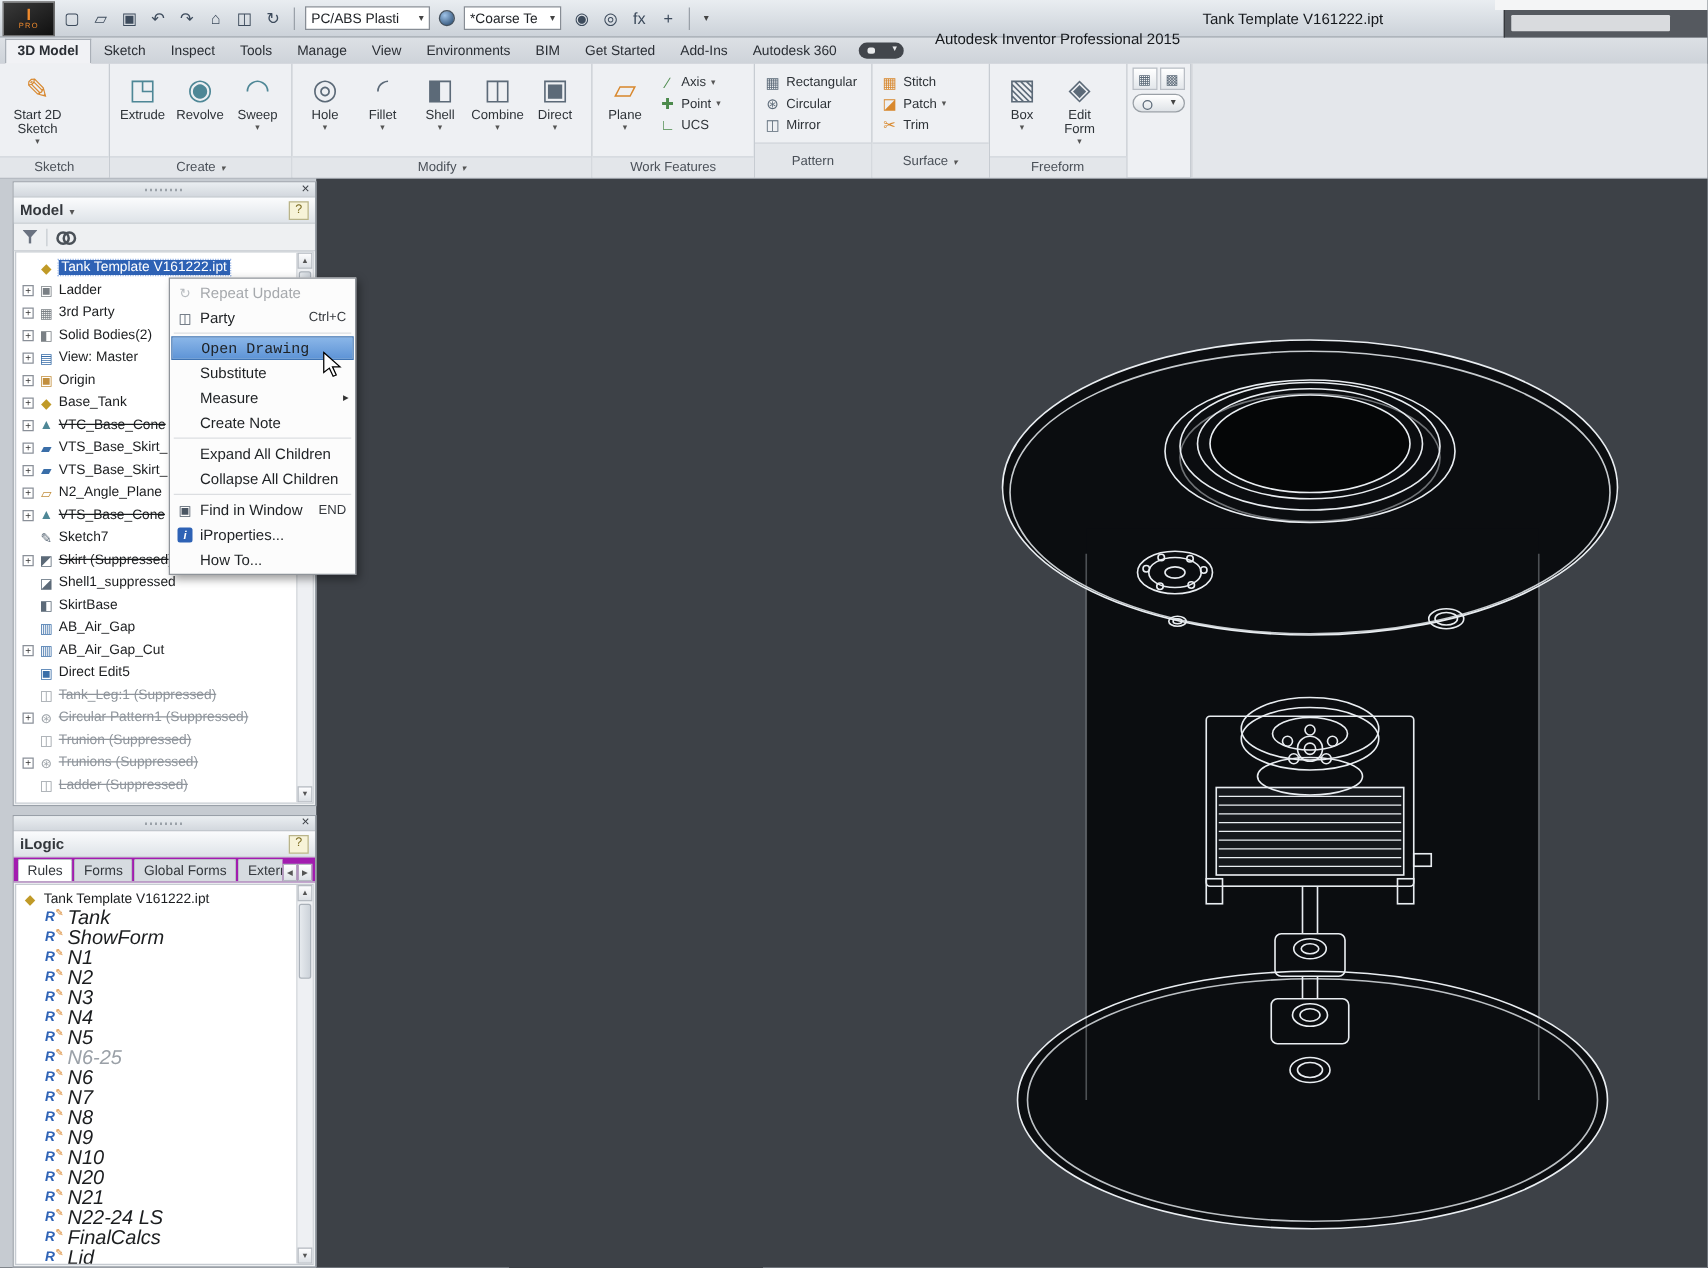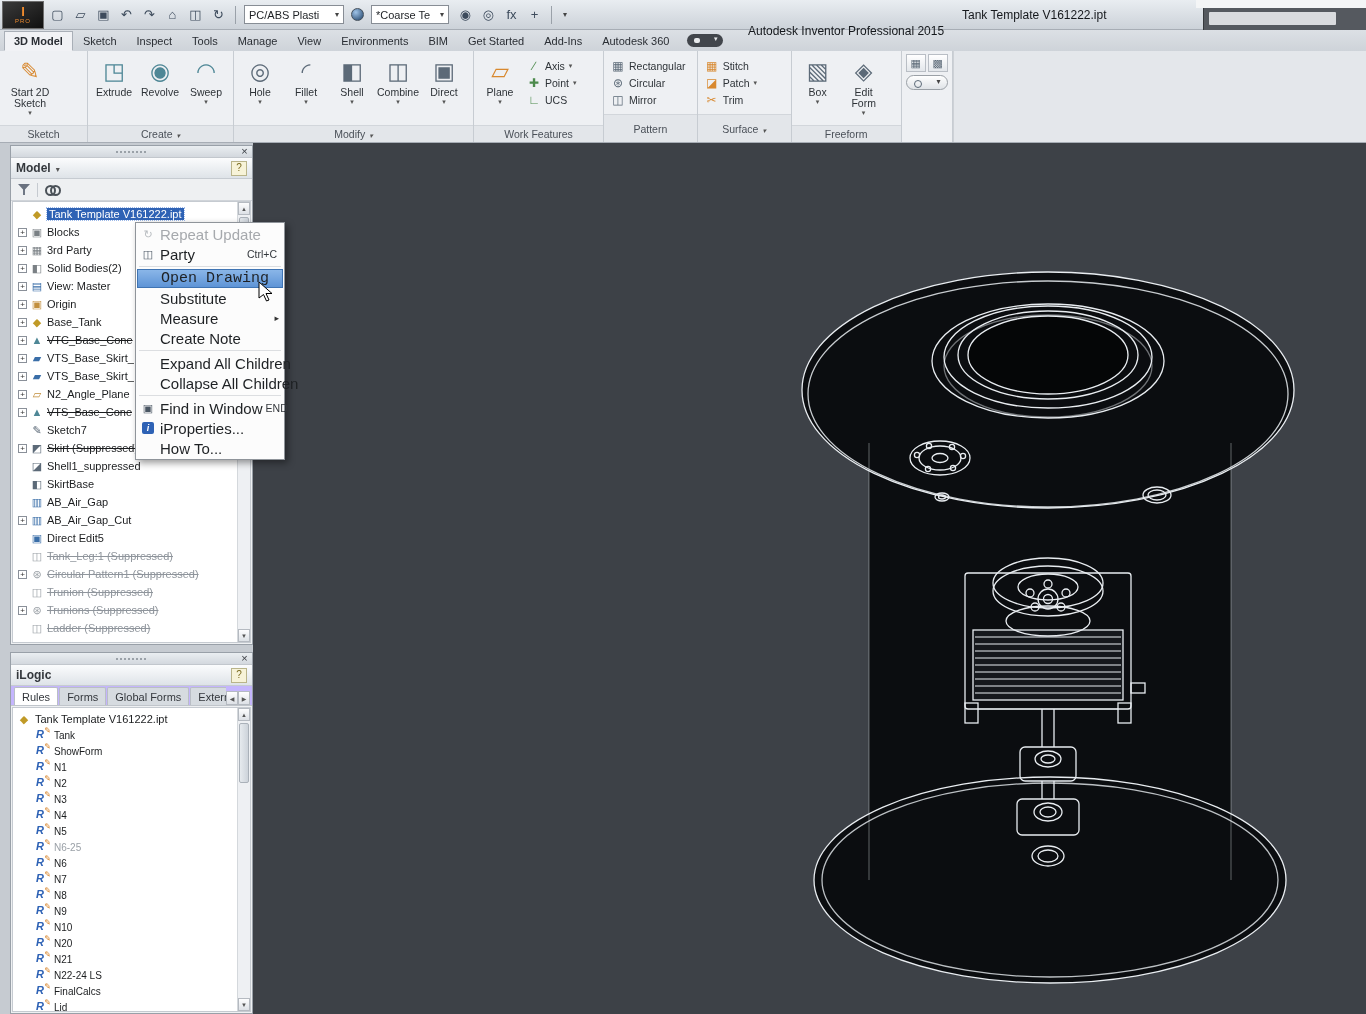--- a/index.html
+++ b/index.html
@@ -127,49 +127,49 @@
   .sb-thumb { position:absolute; left:1px; right:1px; top:15px; height:46px;
     background:linear-gradient(90deg,#e6eaee,#cdd3da); border:1px solid #aab1b9; border-radius:2px; }
 
   
   .context-menu { position:absolute; left:135px; top:222px; width:150px; background:#fcfcfc;
     border:1px solid #8f949a; box-shadow:3px 3px 7px rgba(0,0,0,.4); z-index:20; padding:1px 1px; }
   .menu-row { height:20px; display:flex; align-items:center; gap:3px; padding:0 4px 0 2px; position:relative; }
   .mi-icon { width:18px; text-align:center; font-size:11px; color:#4a5663; flex:none; }
   .mi-icon.badge { width:12px; height:12px; margin:0 3px; background:#2e62b5; color:#fff;
     border-radius:2px; font-style:italic; font-size:9px; line-height:12px; font-weight:bold; }
-  .mi-label { flex:1; font-size:15px; color:#1e2124; white-space:nowrap; }
+  .mi-label { flex:1; font-size:12px; color:#1e2124; white-space:nowrap; }
   .mi-shortcut { font-size:10.5px; color:#33373c; padding-right:2px; }
   .menu-row.has-sub::after { content:"▸"; position:absolute; right:4px; font-size:9px; color:#333; }
   .menu-row.disabled .mi-label { color:#a6a9ad; }
   .menu-row.disabled .mi-icon { color:#b7bbbf; }
   .menu-row.hl { background:linear-gradient(#8ab6e8,#5e94d6); border:1px solid #3f74b3; height:19px;font-family:Liberation Mono, monospace; }
   .menu-row.sep { height:1px; background:#dcdee1; margin:2px 2px; padding:0; }
 
   
   .ilogic-panel { top:652px; height:362px; }
-  .ilogic-tabs { height:20px; display:flex; align-items:flex-end; background:#c4b5fd;
+  .ilogic-tabs { height:20px; display:flex; align-items:flex-end; background:#a21caf;
     border-bottom:1px solid #c0c5cb; padding-left:3px; flex:none; }
   .il-tabs-holder { display:flex; align-items:flex-end; overflow:hidden; }
   .il-tab { height:18px; padding:0 7px; border:1px solid #b9bec5; border-bottom:none; background:#d6dbe0;
     font-size:11px; color:#33373c; margin-right:1px; border-radius:2px 2px 0 0; white-space:nowrap; }
   .il-tab.active { background:#fff; }
   .tab-scroll { margin-left:auto; display:flex; padding-right:2px; }
   .ts-btn { width:12px; height:14px; border:1px solid #b5bac1; background:linear-gradient(#fff,#dde1e6);
     font-size:6px; color:#555; padding:0; }
   .ts-left::after { content:"◀"; } .ts-right::after { content:"▶"; }
   .il-tree { flex:1; background:#fff; border:1px solid #c6cbd1; margin:1px; position:relative;
     overflow:hidden; padding:3px 15px 0 4px; }
   .il-root { height:16px; display:flex; align-items:center; gap:4px; white-space:nowrap; }
   .rule-row { height:16px; display:flex; align-items:center; gap:4px; padding-left:18px; white-space:nowrap; }
   .rule-icon { width:15px; height:13px; position:relative; flex:none; }
   .rule-icon::before { content:"R"; position:absolute; left:1px; top:-1px; font-size:11px;
     font-weight:bold; font-style:italic; color:#2e62b5; }
   .rule-icon::after { content:"✎"; position:absolute; right:-1px; top:-3px; font-size:8px; color:#d8862e; }
-  .rule-label { font-size:10px; color:#1b1d1f; }
+  .rule-label { font-size:16px; color:#1b1d1f;font-style:italic; }
   .rule-label.gray { color:#9aa0a7; }
   .il-scroll .sb-thumb { top:15px; height:60px; }
 
   
   .cursor { position:absolute; left:258px; top:281px; z-index:30; }
 </style>
 </head>
 <body>
 
 <div class="titlebar">
@@ -598,21 +598,21 @@
 
         <div class="tree-row sel">
           <span class="expander"></span>
           <span class="node-icon ic-gold">◆</span>
           <span class="node-label">Tank Template V161222.ipt</span>
         </div>
 
         <div class="tree-row">
           <span class="expander has-exp">+</span>
           <span class="node-icon ic-steel">▣</span>
-          <span class="node-label">Blocks</span>
+          <span class="node-label">Ladder</span>
         </div>
 
         <div class="tree-row">
           <span class="expander has-exp">+</span>
           <span class="node-icon ic-steel">▦</span>
           <span class="node-label">3rd Party</span>
         </div>
 
         <div class="tree-row">
           <span class="expander has-exp">+</span>

